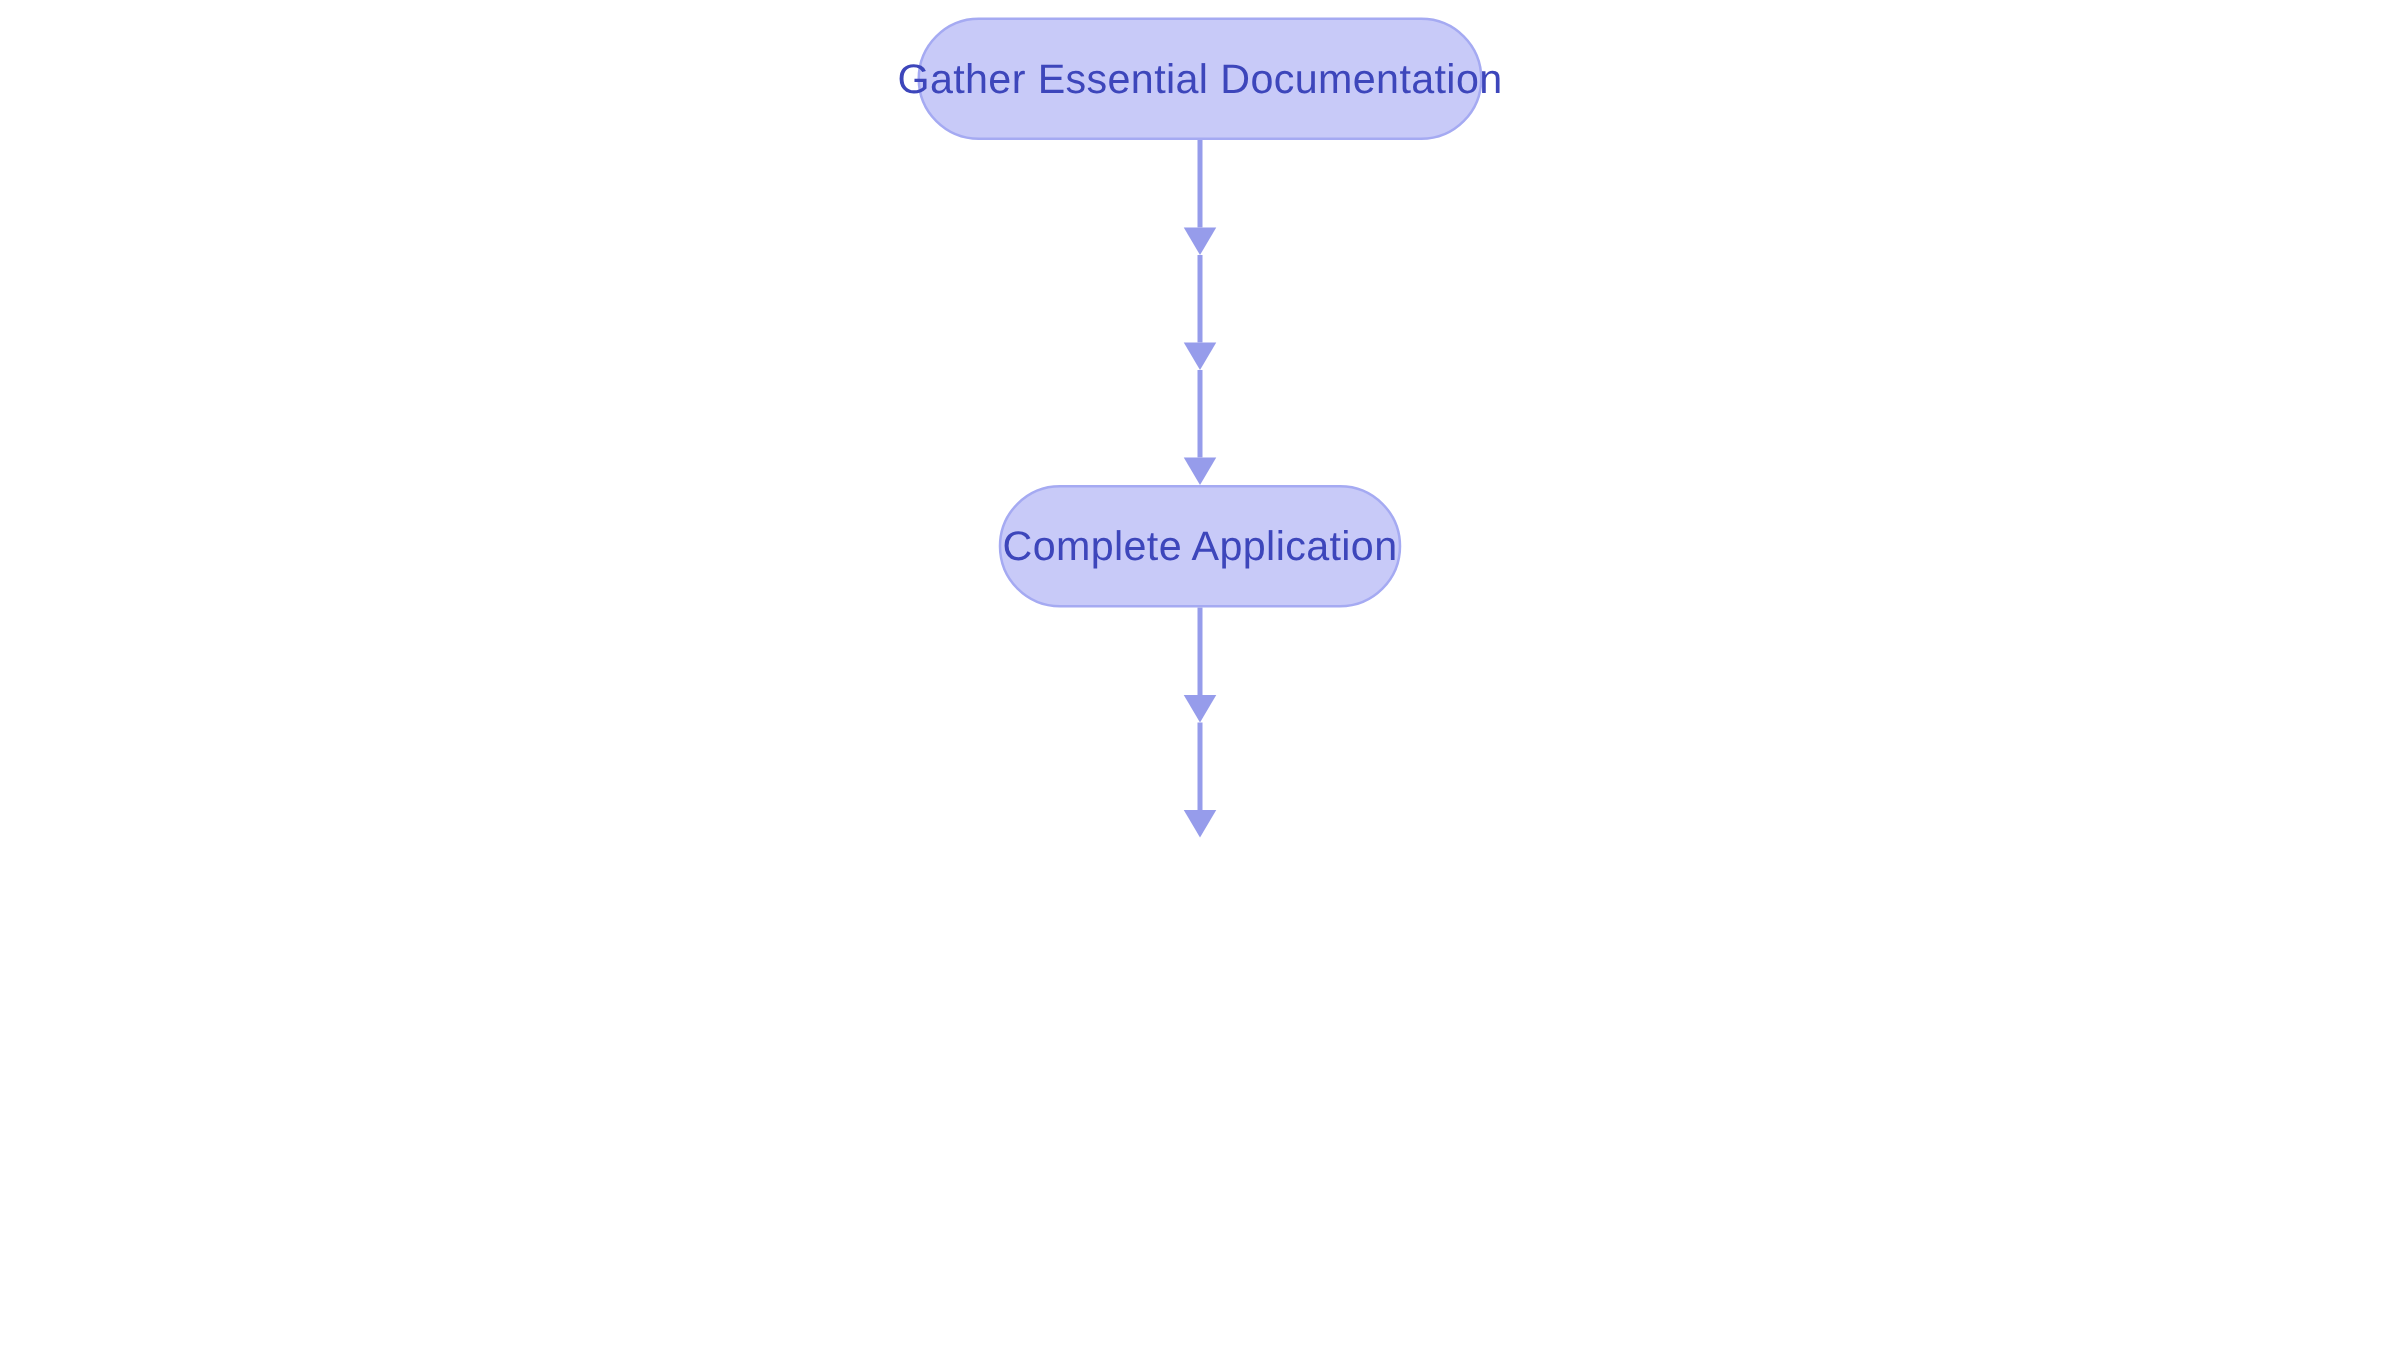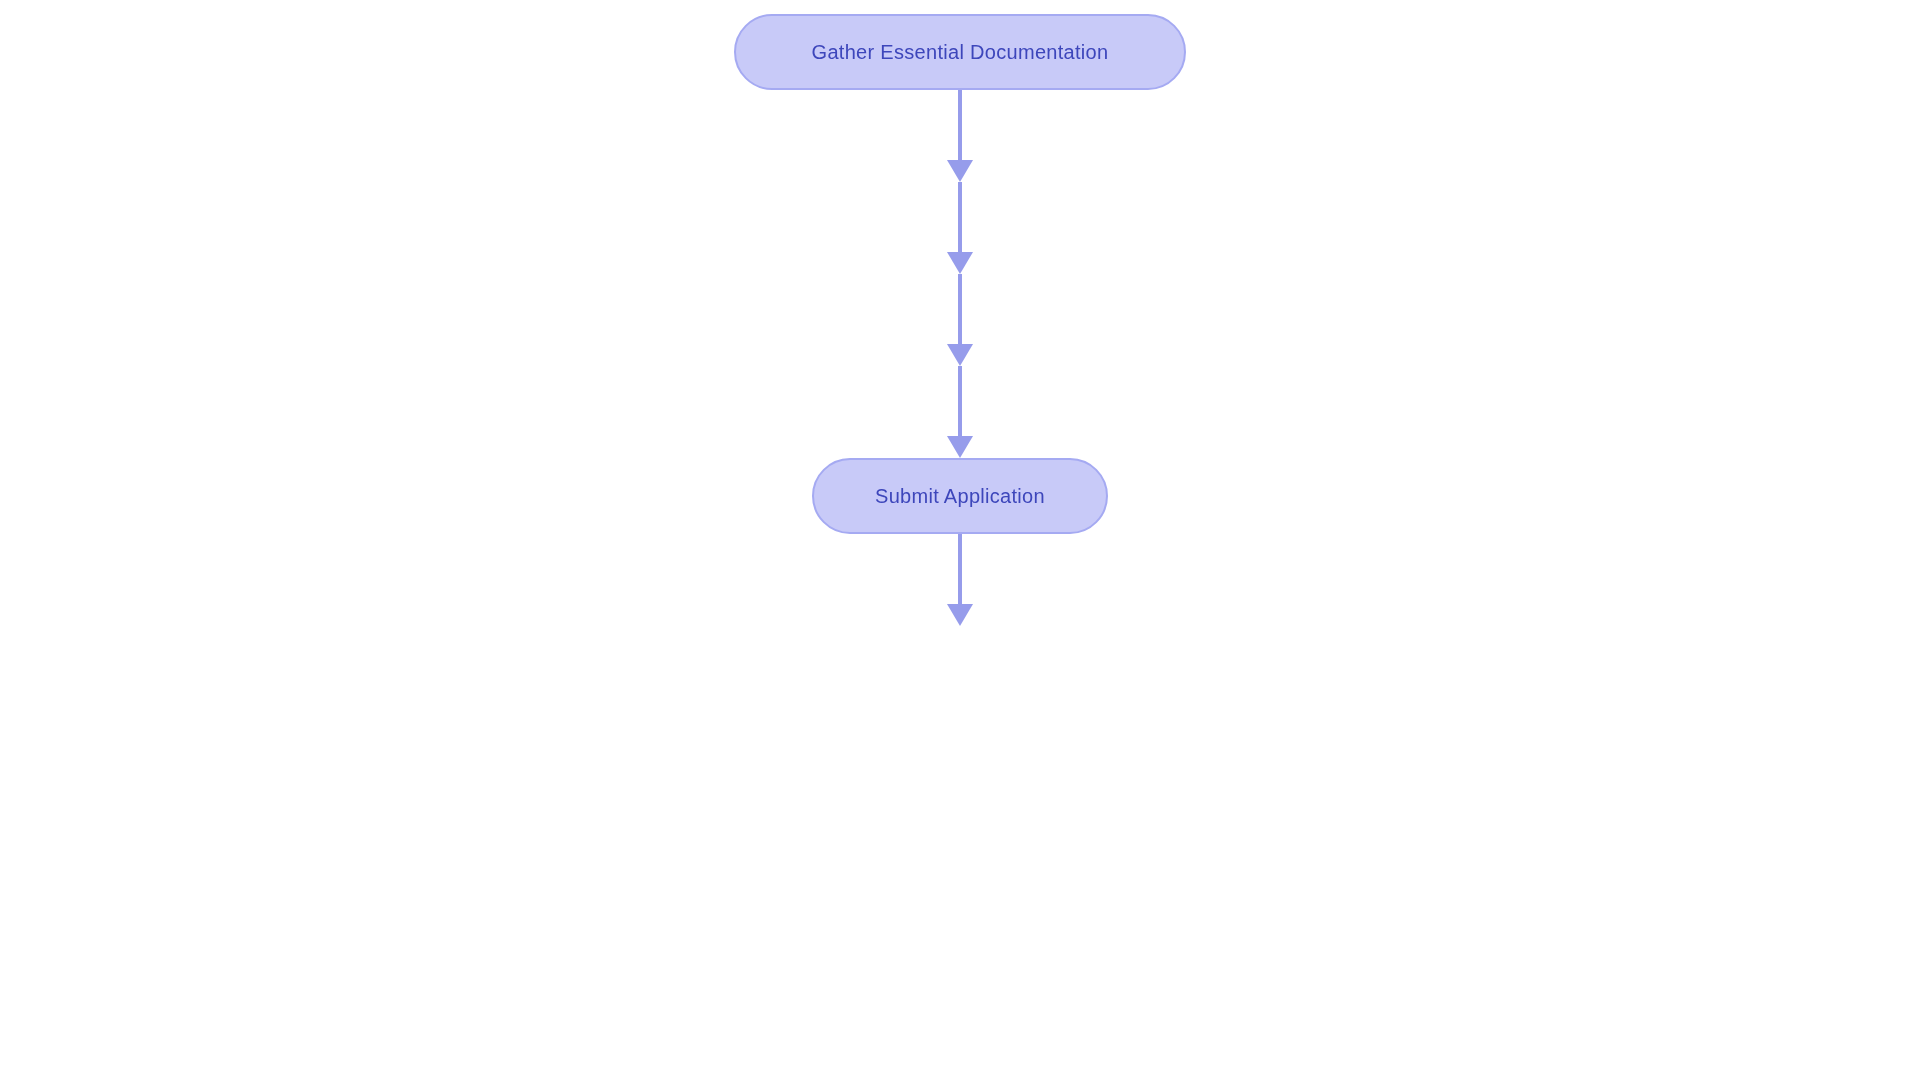--- a/index.html
+++ b/index.html
@@ -19,29 +19,29 @@
     position: absolute;
     top: 14px;
     left: 0;
     width: 100%;
     display: flex;
     flex-direction: column;
     align-items: center;
   }
   .node {
     box-sizing: border-box;
-    height: 76px;
+    height: 98px;
     border-radius: 49px;
     background: var(--node-fill, #c8caf8);
     border: 2px solid var(--node-border, #a5aaf2);
     color: var(--node-text, #3d46bb);
     display: flex;
     align-items: center;
     justify-content: center;
-    font-size: 20px;
+    font-size: 33px;
     letter-spacing: 0.3px;
     text-align: center;
     white-space: nowrap;
   }
   .w1 { width: 452px; }
   .w2 { width: 440px; }
   .w3 { width: 550px; }
   .w4 { width: 322px; }
   .w5 { width: 296px; }
   .w6 { width: 438px; }
@@ -84,29 +84,29 @@
       <div class="line"></div>
       <div class="head"></div>
     </div>
 
 
     <div class="connector">
       <div class="line"></div>
       <div class="head"></div>
     </div>
 
+    <div class="node w4">
+      <span>Complete Application</span>
+    </div>
 
     <div class="connector">
       <div class="line"></div>
       <div class="head"></div>
     </div>
 
-    <div class="node w5">
-      <span>Submit Application</span>
-    </div>
 
     <div class="connector">
       <div class="line"></div>
       <div class="head"></div>
     </div>
 
 
   </div>
 </div>
 

